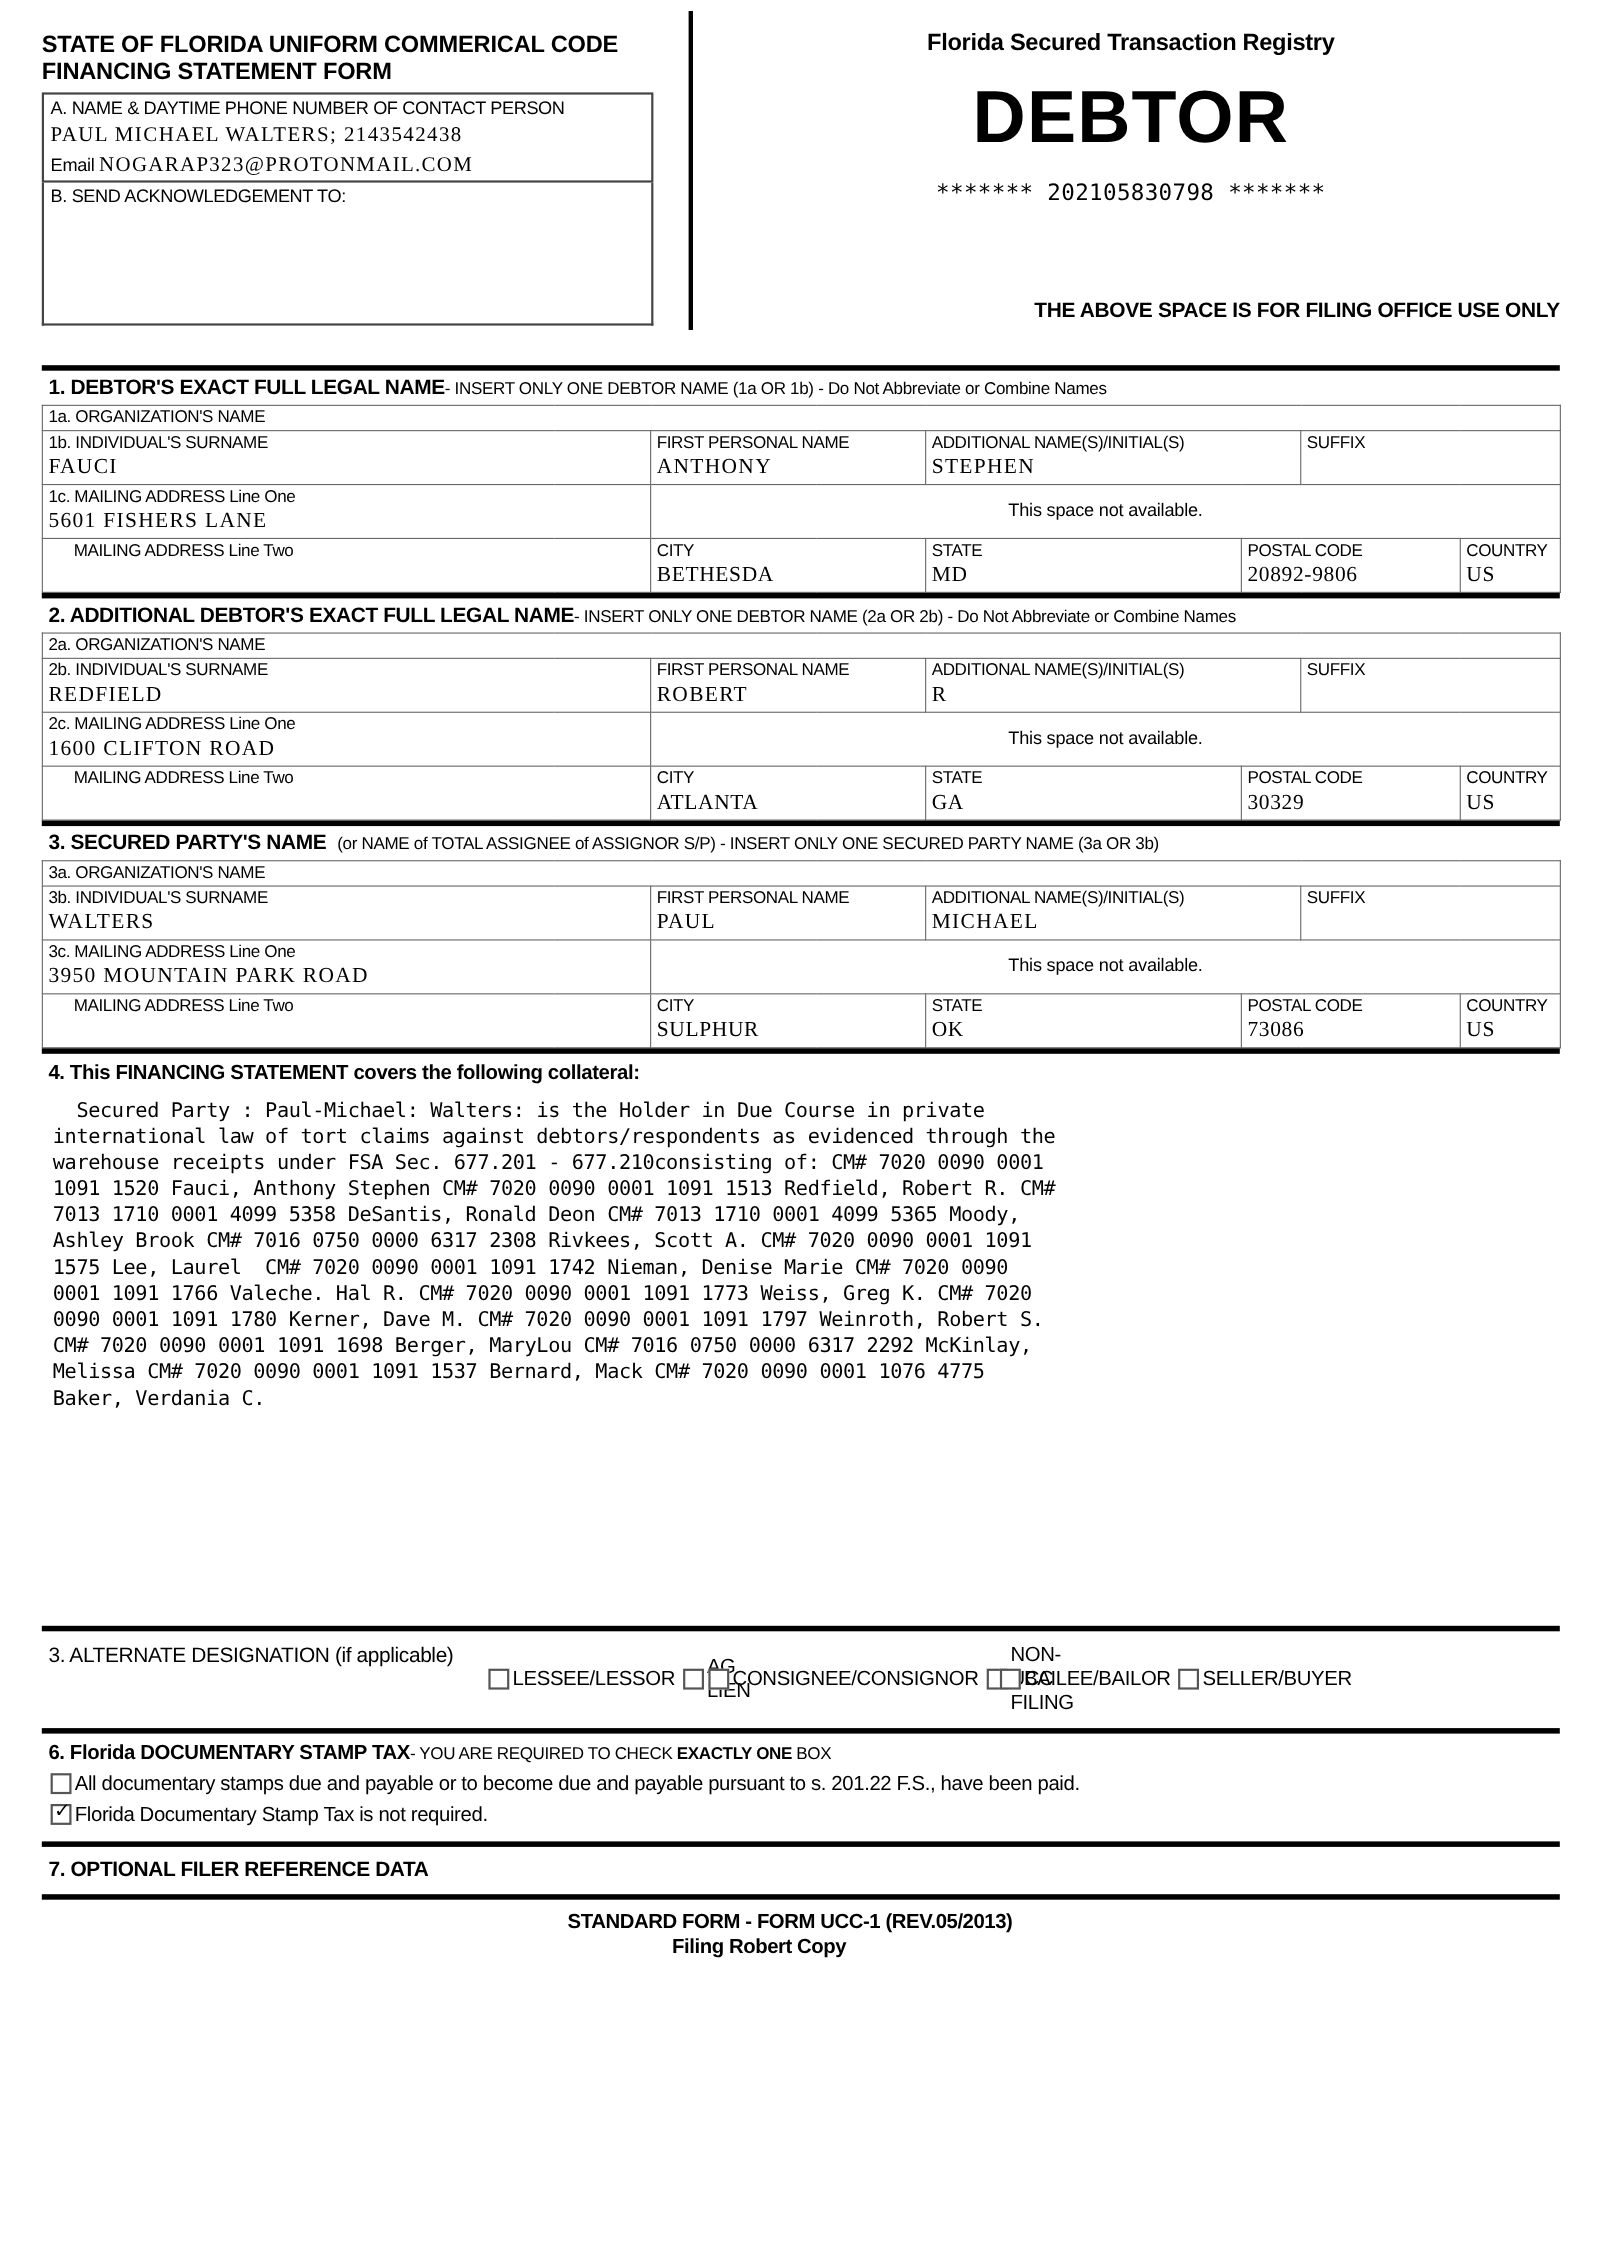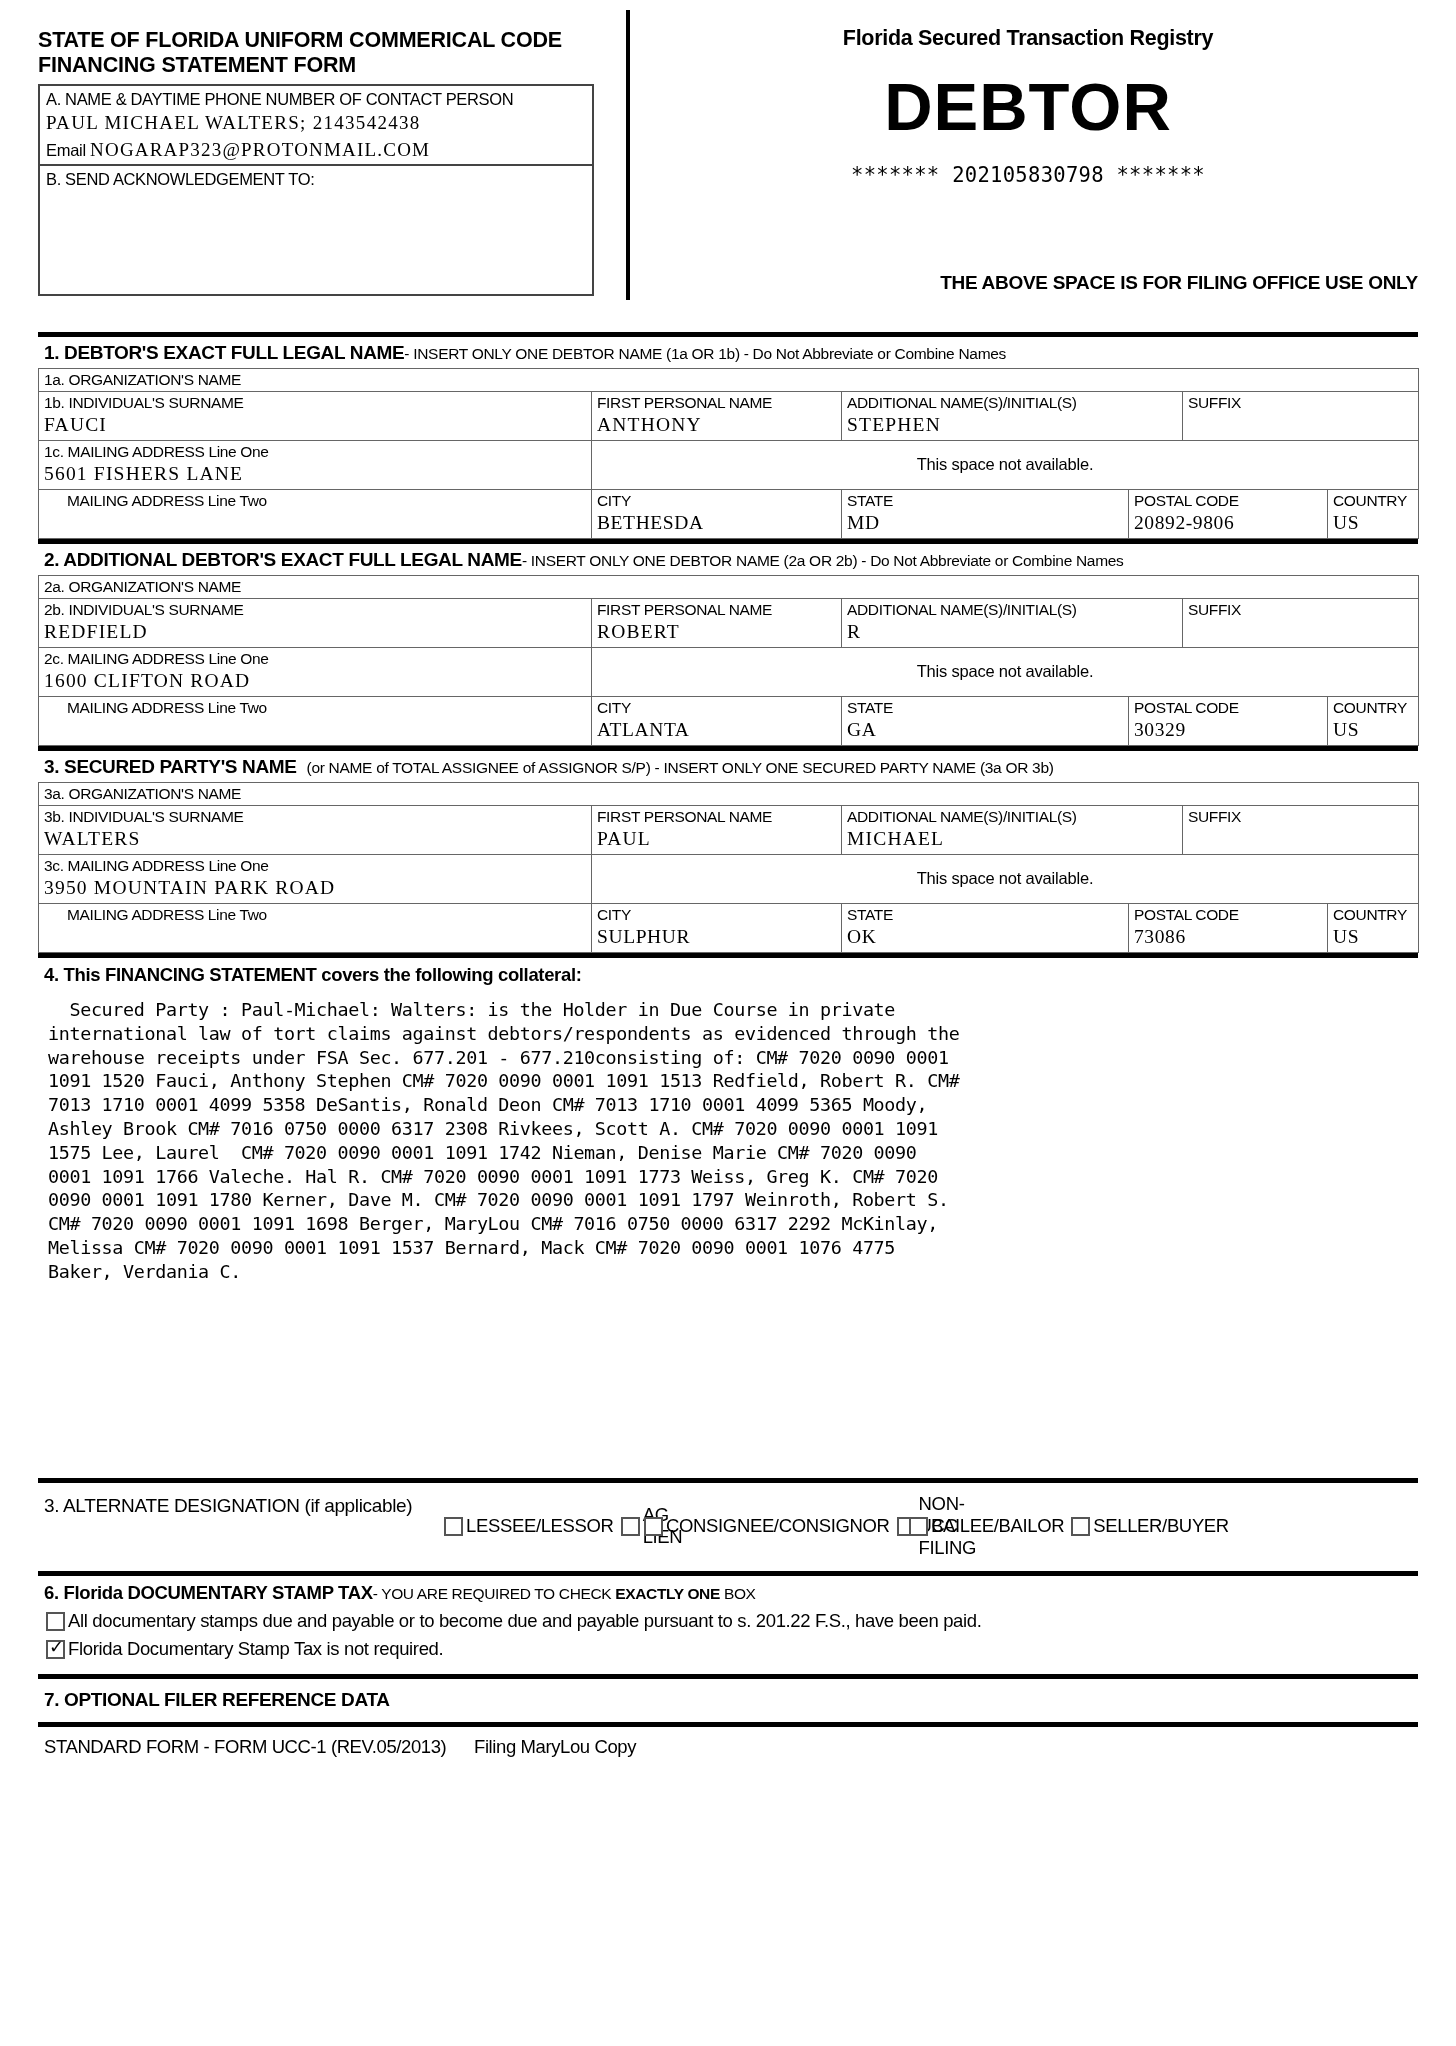--- a/index.html
+++ b/index.html
@@ -287,23 +287,24 @@
     font-weight: bold;
     letter-spacing: -0.35px;
     padding: 10px 0 11px 6px;
   }
 
   
   .footer {
     display: flex;
     align-items: center;
     font-size: 18.5px;
-    font-weight: normal;
+    font-weight: bold;
     letter-spacing: -0.4px;
     padding: 9px 0 0 6px;
+    flex-direction: column;
   }
   .footer .f1 { width: 430px; }
   .footer .f2 { width: 240px; }
   .footer .f3 { flex: 1; text-align: right; padding-right: 4px;}
 </style>
 </head>
 <body>
 
 <div id="page">
  <div class="inner">
@@ -626,17 +627,17 @@
   </div>
 
   <div class="hrule-thick"></div>
 
   <div class="sec7-head">7. OPTIONAL FILER REFERENCE DATA</div>
 
   <div class="hrule-thick"></div>
 
   <div class="footer">
     <div class="f1">STANDARD FORM - FORM UCC-1 (REV.05/2013)</div>
-    <div class="f2">Filing MaryLou Copy</div>
+    <div class="f2">Filing Robert Copy</div>
   </div>
 
  </div>
 </div>
 
 </body></html>

